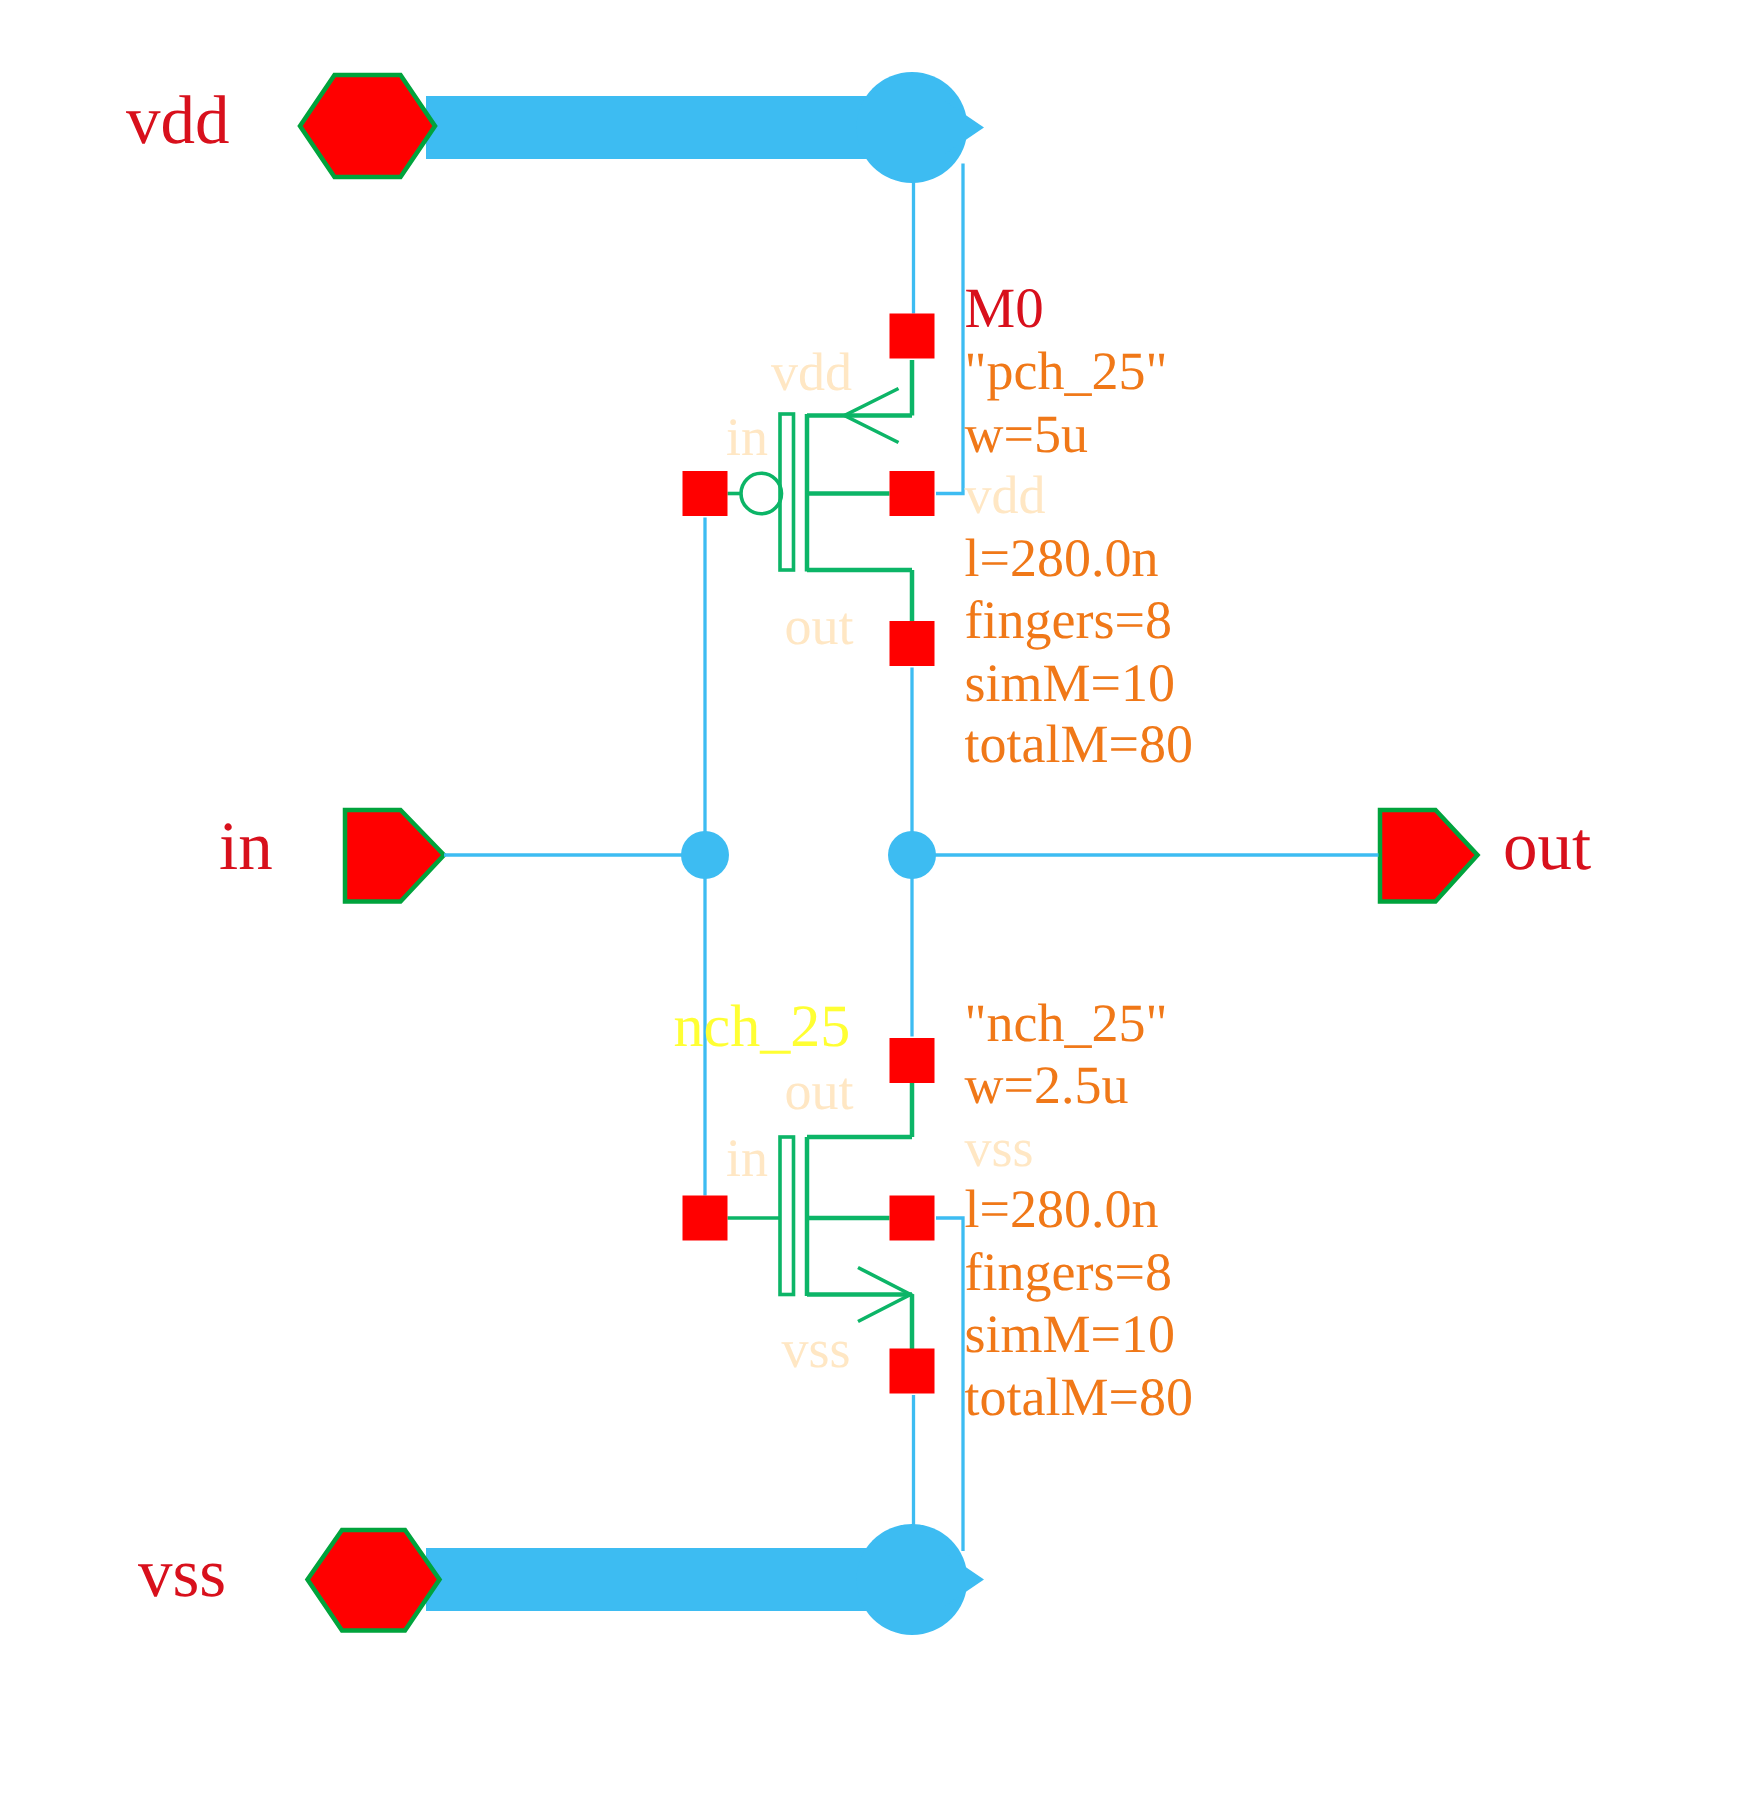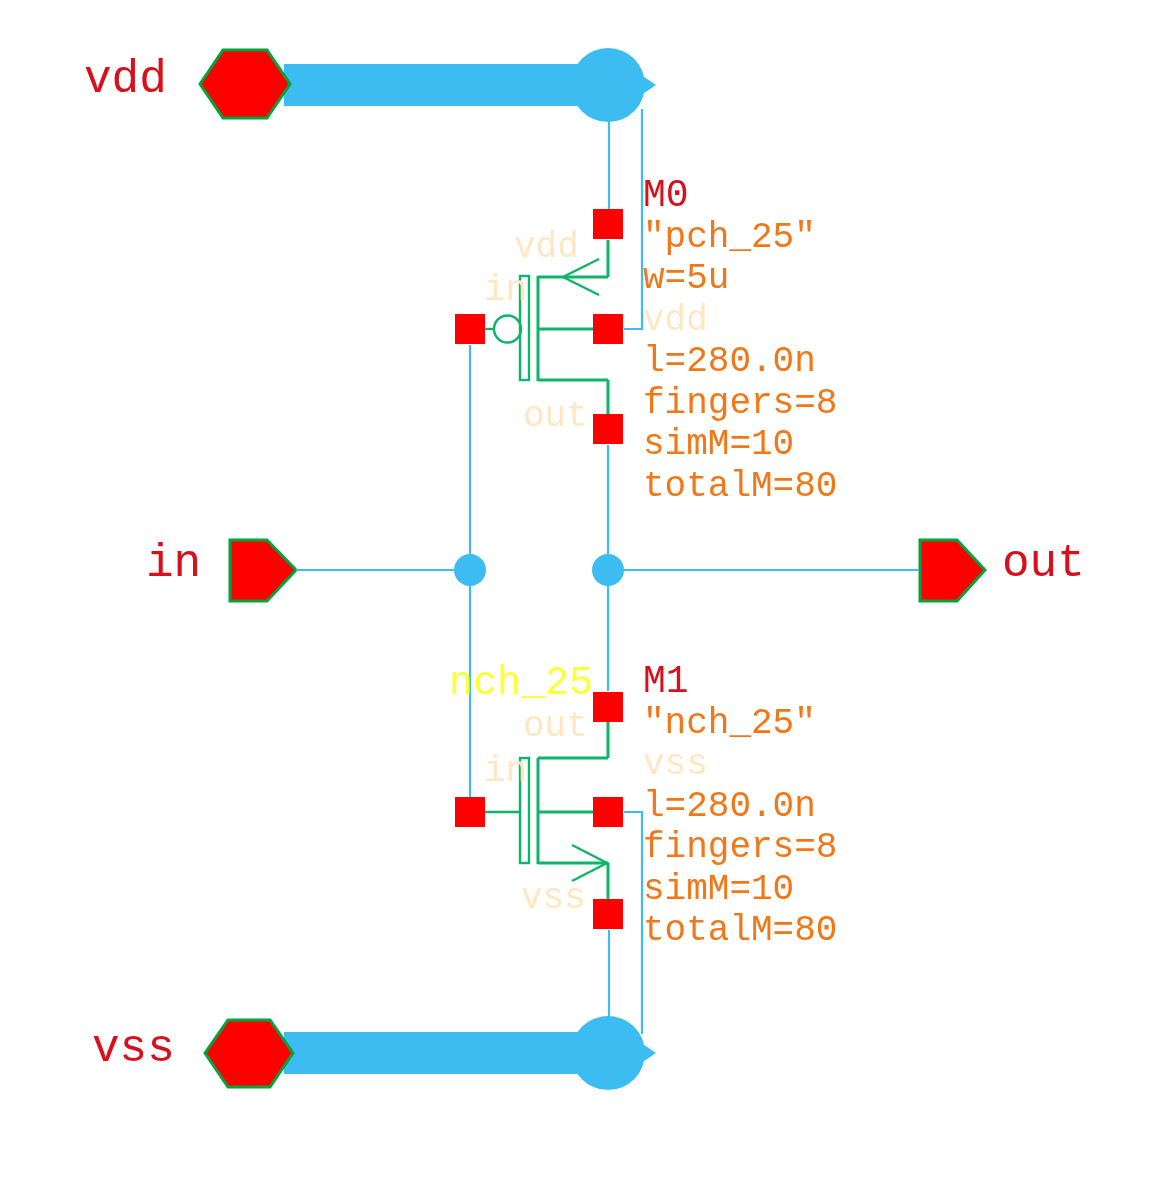--- a/index.html
+++ b/index.html
@@ -3,21 +3,21 @@
 <meta charset="utf-8">
 <style>
   :root{
     --background:#ffffff; --wire:#3dbcf2; --device:#0cb567; --pin:#ff0000;
     --pin-border:#00a33c; --port-label:#d8101c; --instance-name:#d8101c;
     --cell-label:#ffff33; --param-text:#f07818; --net-label:#ffe7c4;
   }
   html,body{margin:0;padding:0;background:var(--background);}
   .canvas{
     position:relative;width:1134px;height:1195px;background:var(--background);
-    overflow:hidden;font-family:Liberation Mono, monospace;
+    overflow:hidden;font-family:Liberation Serif, serif;
   }
   svg{position:absolute;left:0;top:0;}
   .rail{fill:var(--wire);}
   .blob{fill:var(--wire);}
   .wire{stroke:var(--wire);stroke-width:2.2;fill:none;}
   .junction{fill:var(--wire);}
   .dev{stroke:var(--device);stroke-width:3;fill:none;}
   .dev-thin{stroke:var(--device);stroke-width:2.4;fill:none;}
   .pin{fill:var(--pin);}
   .port-shape{fill:var(--pin);stroke:var(--pin-border);stroke-width:3;}
@@ -108,34 +108,34 @@
   <div class="label cell-label" style="left:449px;top:664px">nch_25</div>
 
   <div class="label net-label" style="left:514px;top:230px">vdd</div>
   <div class="label net-label" style="left:484px;top:273px">in</div>
   <div class="label net-label" style="left:523px;top:399px">out</div>
 
   <div class="label net-label" style="left:523px;top:709px">out</div>
   <div class="label net-label" style="left:484px;top:754px">in</div>
   <div class="label net-label" style="left:521px;top:881px">vss</div>
 
-  <div class="anno" style="left:643px;top:175px">
+  <div class="anno" style="left:643px;top:185px">
     <div class="anno-line name-line">M0</div>
     <div class="anno-line param-line">"pch_25"</div>
     <div class="anno-line param-line">w=5u</div>
     <div class="anno-line bulk-line">vdd</div>
     <div class="anno-line param-line">l=280.0n</div>
     <div class="anno-line param-line">fingers=8</div>
     <div class="anno-line param-line">simM=10</div>
     <div class="anno-line param-line">totalM=80</div>
   </div>
 
   <div class="anno" style="left:643px;top:661px">
-    <div class="anno-line name-line">M1</div>
     <div class="anno-line param-line">"nch_25"</div>
+    <div class="anno-line param-line">w=2.5u</div>
     <div class="anno-line bulk-line">vss</div>
     <div class="anno-line param-line">l=280.0n</div>
     <div class="anno-line param-line">fingers=8</div>
     <div class="anno-line param-line">simM=10</div>
     <div class="anno-line param-line">totalM=80</div>
   </div>
 
 </div>
 
 </body></html>

